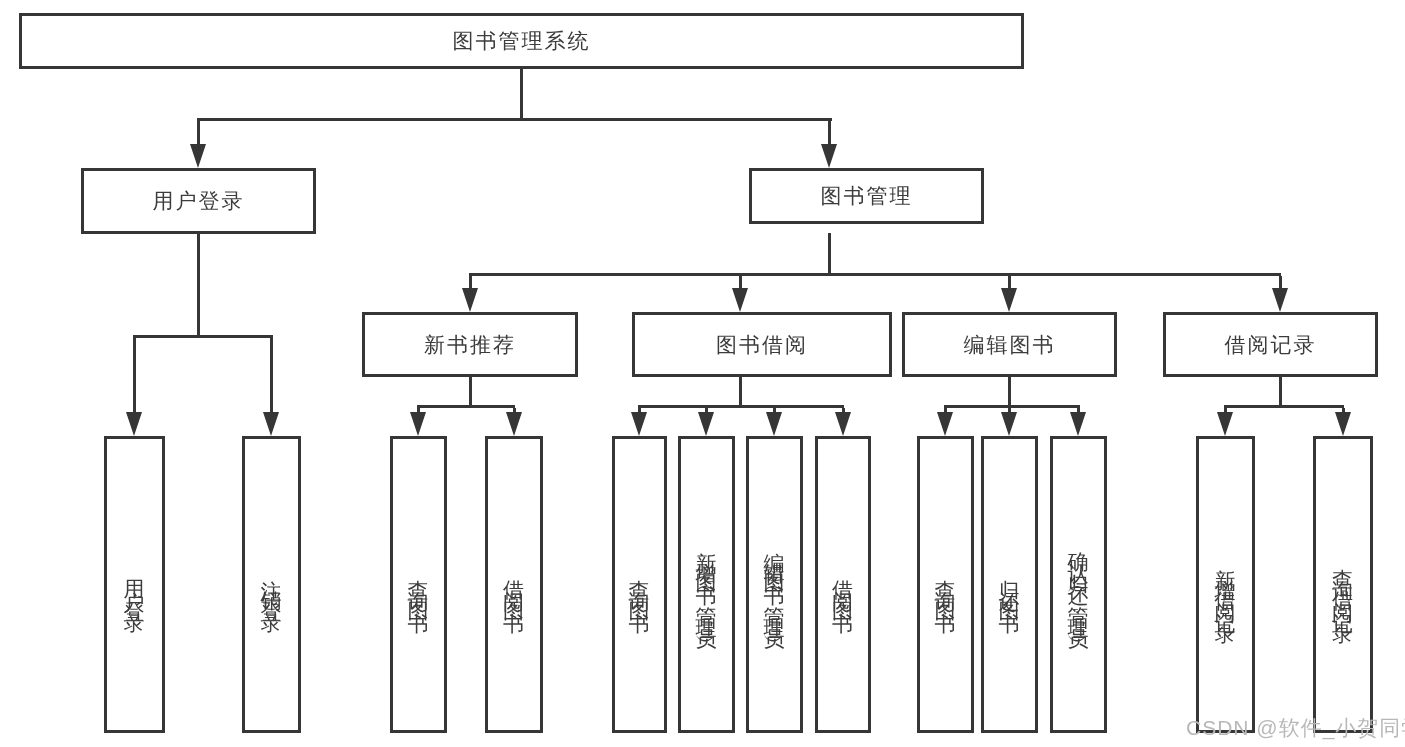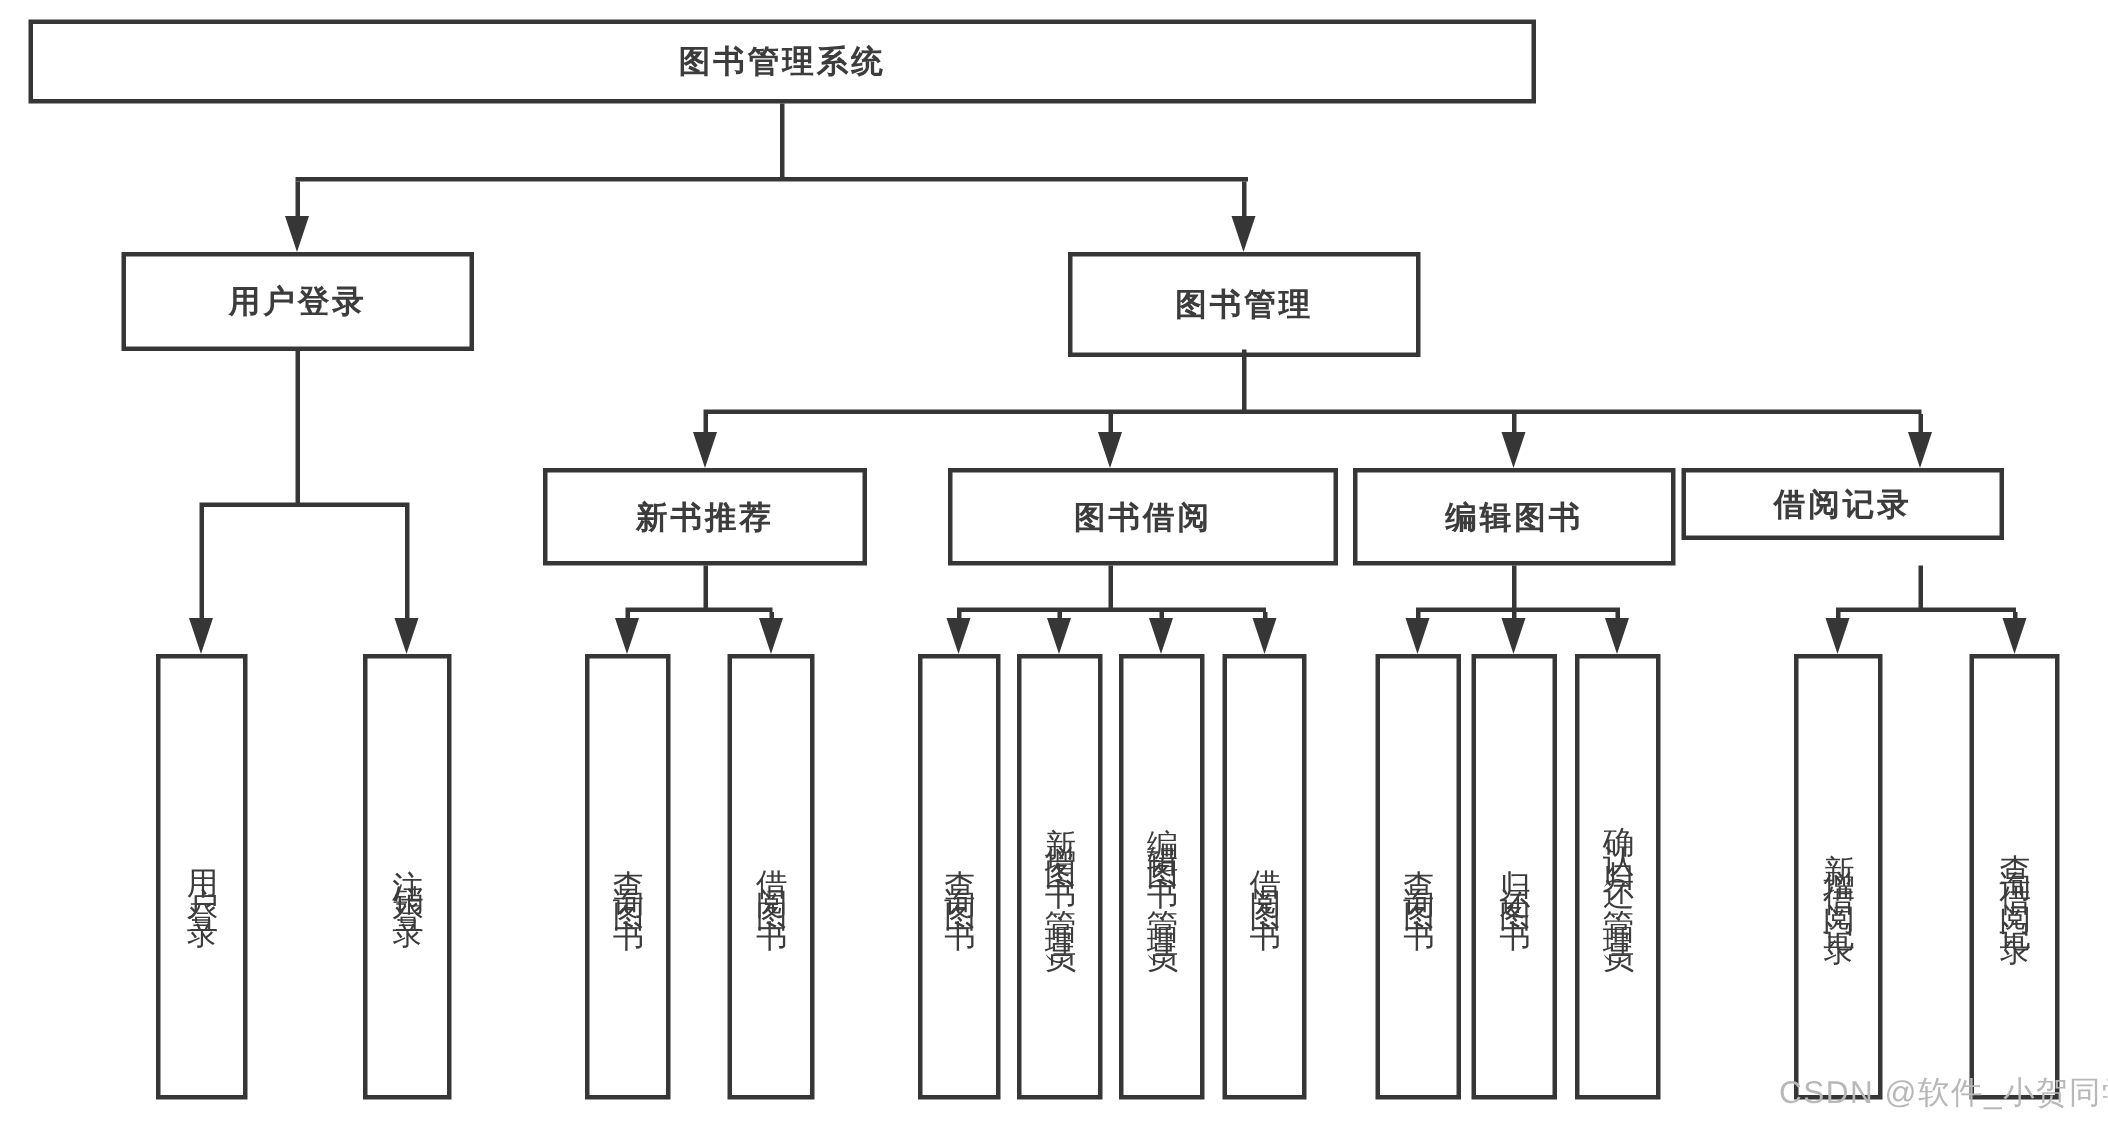--- a/index.html
+++ b/index.html
@@ -9,21 +9,21 @@
     --bg:#ffffff;
   }
   *{margin:0;padding:0;box-sizing:border-box;}
   body{background:var(--bg);font-family:"Liberation Sans","DejaVu Sans",sans-serif;}
   .canvas{position:relative;width:1405px;height:747px;background:var(--bg);overflow:hidden;}
 
   
   .h-node{
     position:absolute;background:#fff;border:3px solid var(--line);
     display:flex;align-items:center;justify-content:center;
-    font-size:21px;color:var(--text);letter-spacing:2px;white-space:nowrap;font-weight:bold;
+    font-size:21px;color:var(--text);letter-spacing:2px;white-space:nowrap;
   }
   .v-node{
     position:absolute;background:#fff;border:3px solid var(--line);
     display:flex;align-items:center;justify-content:center;
     top:436px;height:297px;
   }
   .v-node span{
     writing-mode:vertical-rl;text-orientation:mixed;
     font-size:21px;letter-spacing:11px;line-height:1;color:var(--text);
     white-space:nowrap;
@@ -49,21 +49,21 @@
   <div class="h-node" style="left:19px;top:13px;width:1005px;height:56px">图书管理系统</div>
 
   <div class="lv" style="left:520px;top:69px;height:49px"></div>
   <div class="lh" style="left:197px;top:118px;width:635px"></div>
   <div class="lv" style="left:197px;top:121px;height:24px"></div>
   <div class="ar" style="left:190px;top:144px"></div>
   <div class="lv" style="left:828px;top:121px;height:24px"></div>
   <div class="ar" style="left:821px;top:144px"></div>
 
   <div class="h-node" style="left:81px;top:168px;width:235px;height:66px">用户登录</div>
-  <div class="h-node" style="left:712px;top:168px;width:235px;height:70px">图书管理</div>
+  <div class="h-node" style="left:749px;top:168px;width:235px;height:56px">图书管理</div>
 
   <div class="lv" style="left:197px;top:234px;height:104px"></div>
   <div class="lh" style="left:133px;top:335px;width:140px"></div>
   <div class="lv" style="left:133px;top:338px;height:74px"></div>
   <div class="ar" style="left:126px;top:412px"></div>
   <div class="lv" style="left:270px;top:338px;height:74px"></div>
   <div class="ar" style="left:263px;top:412px"></div>
 
   <div class="lv" style="left:828px;top:233px;height:43px"></div>
   <div class="lh" style="left:469px;top:273px;width:812px"></div>
@@ -72,21 +72,21 @@
   <div class="lv" style="left:739px;top:276px;height:13px"></div>
   <div class="ar" style="left:732px;top:288px"></div>
   <div class="lv" style="left:1008px;top:276px;height:13px"></div>
   <div class="ar" style="left:1001px;top:288px"></div>
   <div class="lv" style="left:1279px;top:276px;height:13px"></div>
   <div class="ar" style="left:1272px;top:288px"></div>
 
   <div class="h-node" style="left:362px;top:312px;width:216px;height:65px">新书推荐</div>
   <div class="h-node" style="left:632px;top:312px;width:260px;height:65px">图书借阅</div>
   <div class="h-node" style="left:902px;top:312px;width:215px;height:65px">编辑图书</div>
-  <div class="h-node" style="left:1121px;top:312px;width:215px;height:48px">借阅记录</div>
+  <div class="h-node" style="left:1163px;top:312px;width:215px;height:65px">借阅记录</div>
 
   <div class="lv" style="left:469px;top:377px;height:31px"></div>
   <div class="lh" style="left:417px;top:405px;width:98px"></div>
   <div class="lv" style="left:417px;top:408px;height:6px"></div>
   <div class="ar" style="left:410px;top:412px"></div>
   <div class="lv" style="left:513px;top:408px;height:6px"></div>
   <div class="ar" style="left:506px;top:412px"></div>
 
   <div class="lv" style="left:739px;top:377px;height:31px"></div>
   <div class="lh" style="left:638px;top:405px;width:206px"></div>

